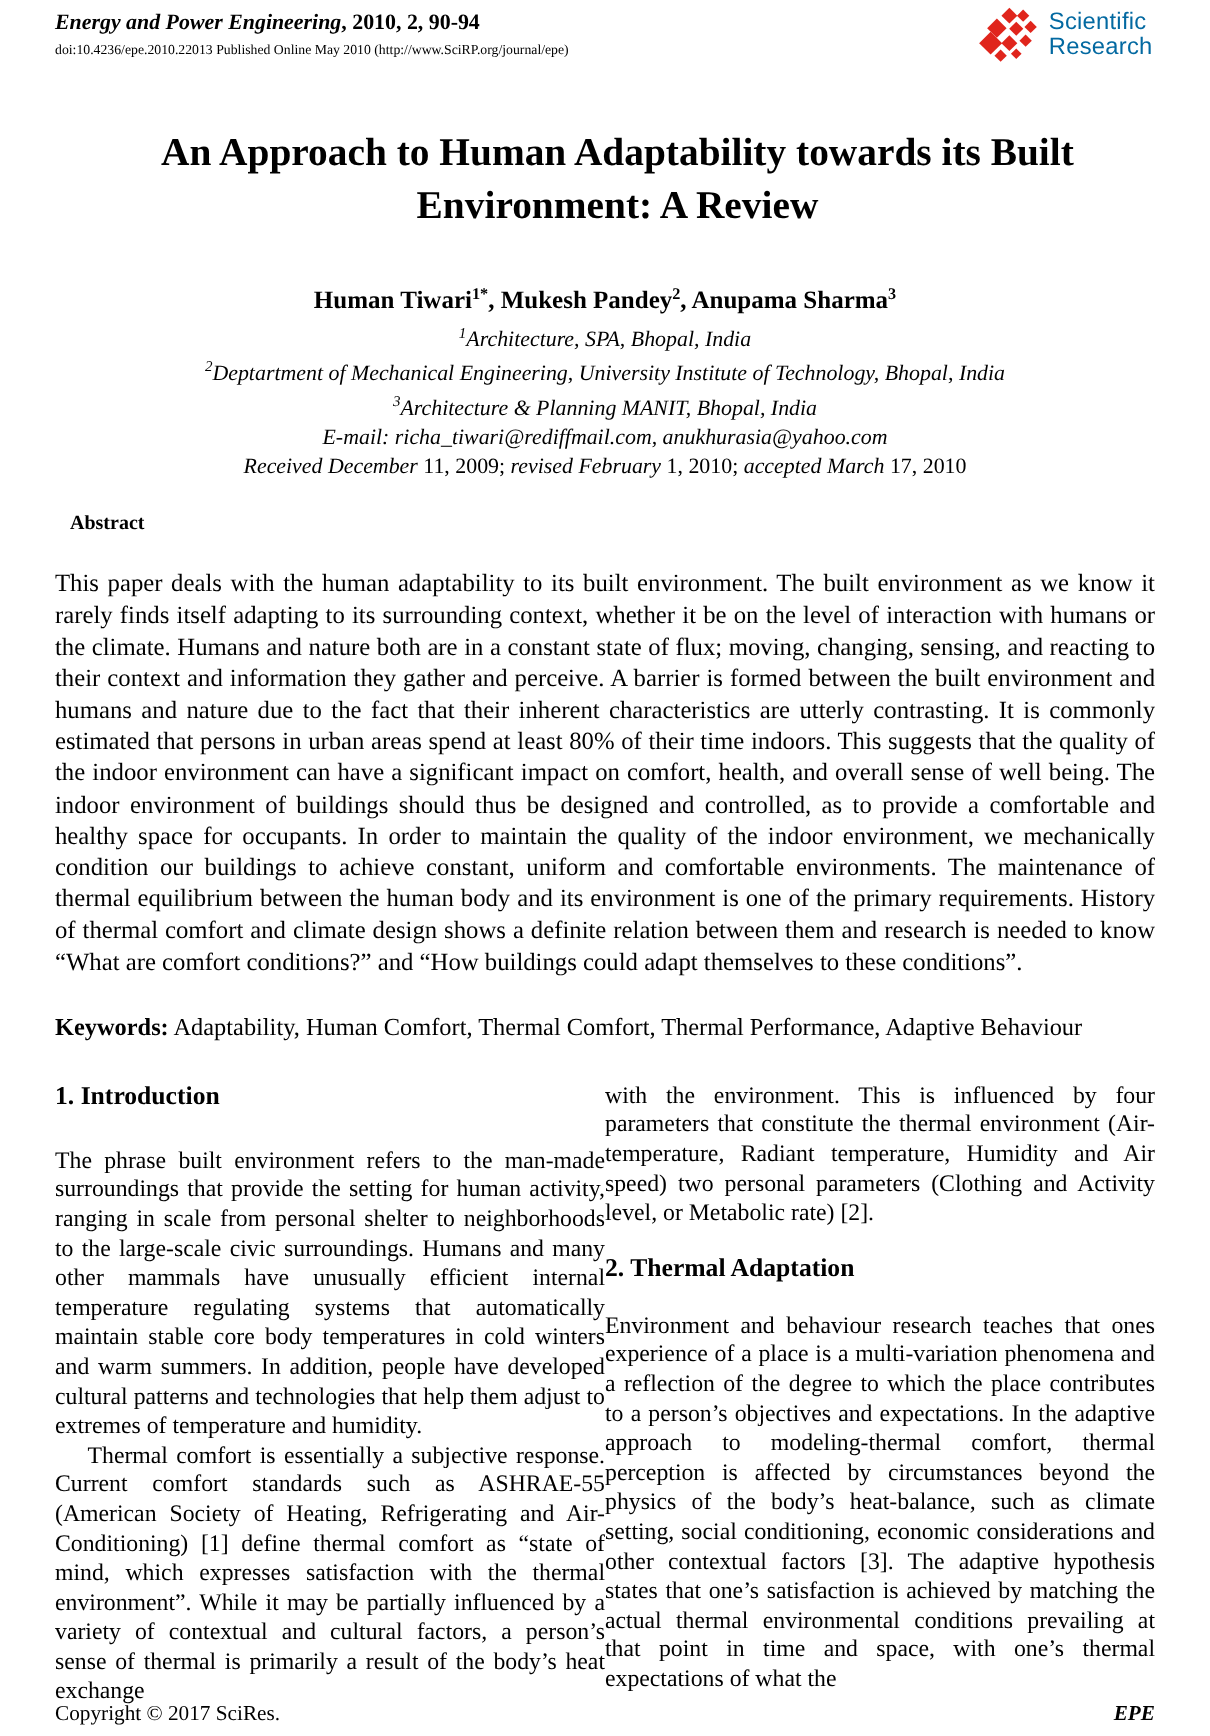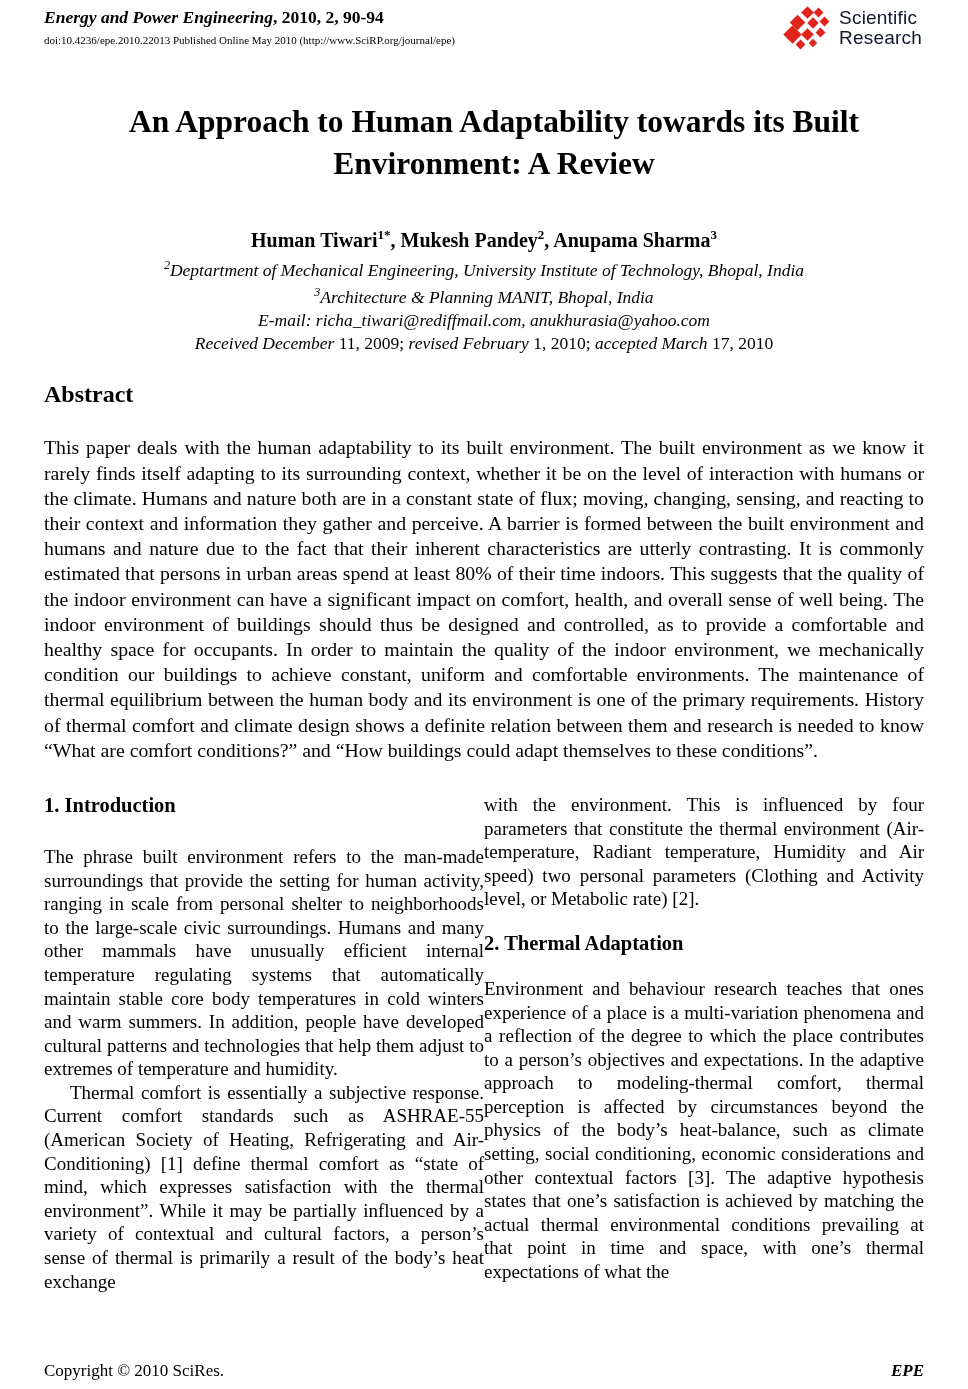--- a/index.html
+++ b/index.html
@@ -14,34 +14,34 @@
     overflow: hidden;
   }
   
   .masthead { display: flex; justify-content: space-between; align-items: flex-start; }
   .journal-line { font-size: 17.5px; font-weight: bold; line-height: 22px; }
   .journal-name { font-style: italic; }
   .doi-line { font-size: 11px; line-height: 21px; margin-top: 2px; }
   .logo { display: flex; align-items: flex-start; gap: 5px; margin-top: 2px; margin-right: 2px; }
   .diamonds { position: relative; width: 48px; height: 42px; }
   .diamonds i { position: absolute; background: var(--diamond, #e0251c); transform: rotate(45deg); display: block; }
-  .logo-text { font-family: "Liberation Sans", sans-serif; font-size: 19px; line-height: 20px; color: #0f172a; letter-spacing: 0.2px; }
+  .logo-text { font-family: "Liberation Sans", sans-serif; font-size: 19px; line-height: 20px; color: #0369a1; letter-spacing: 0.2px; }
   
   .title {
     margin: 50px auto 0 auto;
     width: 900px;
     text-align: center;
     font-size: 31.5px; font-weight: bold; line-height: 42px;
   }
   .authors { margin-top: 38px; text-align: center; font-size: 20px; font-weight: bold; line-height: 24px; }
   .authors sup { font-size: 13px; }
   .affil { margin-top: 2px; text-align: center; font-style: italic; font-size: 17.5px; line-height: 23px; }
   .affil sup { font-size: 12px; }
   
-  .abs-heading { margin-top: 26px; font-size: 24px; font-weight: bold; }
+  .abs-heading { margin-top: 26px; font-size: 16px; font-weight: bold; margin-left: 12px; }
   .abs-body { margin-top: 27px; font-size: 19.8px; line-height: 25.2px; text-align: justify; }
   .keywords { margin-top: 28px; font-size: 19.5px; line-height: 24px; }
   .keywords b { font-weight: bold; }
   
   .cols { display: flex; margin-top: 30px; }
   .col { flex: 1 1 0; min-width: 0; }
   .col h3 { font-size: 20.5px; font-weight: bold; line-height: 24px; }
   .col h3.h-left { margin-bottom: 28px; }
   .col h3.h-right { margin-top: 20px; margin-bottom: 22px; }
   .col p { font-size: 19px; line-height: 23.6px; text-align: justify; }
@@ -82,41 +82,43 @@
         <div>Research</div>
       </div>
     </div>
   </div>
 
   <h1 class="title">An Approach to Human Adaptability towards its Built Environment: A Review</h1>
 
   <div class="authors"><span>Human Tiwari</span><sup>1*</sup><span>, Mukesh Pandey</span><sup>2</sup><span>, Anupama Sharma</span><sup>3</sup></div>
 
   <div class="affil">
+    <div><sup>1</sup><span>Architecture, SPA, Bhopal, India</span></div>
     <div><sup>2</sup><span>Deptartment of Mechanical Engineering, University Institute of Technology, Bhopal, India</span></div>
     <div><sup>3</sup><span>Architecture &amp; Planning MANIT, Bhopal, India</span></div>
     <div>E-mail: richa_tiwari@rediffmail.com, anukhurasia@yahoo.com</div>
     <div><span>Received December</span><span style="font-style:normal"> 11, 2009; </span><span>revised February</span><span style="font-style:normal"> 1, 2010; </span><span>accepted March</span><span style="font-style:normal"> 17, 2010</span></div>
   </div>
 
   <h2 class="abs-heading">Abstract</h2>
   <p class="abs-body">This paper deals with the human adaptability to its built environment. The built environment as we know it rarely finds itself adapting to its surrounding context, whether it be on the level of interaction with humans or the climate. Humans and nature both are in a constant state of flux; moving, changing, sensing, and reacting to their context and information they gather and perceive. A barrier is formed between the built environment and humans and nature due to the fact that their inherent characteristics are utterly contrasting. It is commonly estimated that persons in urban areas spend at least 80% of their time indoors. This suggests that the quality of the indoor environment can have a significant impact on comfort, health, and overall sense of well being. The indoor environment of buildings should thus be designed and controlled, as to provide a comfortable and healthy space for occupants. In order to maintain the quality of the indoor environment, we mechanically condition our buildings to achieve constant, uniform and comfortable environments. The maintenance of thermal equilibrium between the human body and its environment is one of the primary requirements. History of thermal comfort and climate design shows a definite relation between them and research is needed to know “What are comfort conditions?” and “How buildings could adapt themselves to these conditions”.</p>
 
+  <p class="keywords"><b>Keywords:</b><span> Adaptability, Human Comfort, Thermal Comfort, Thermal Performance, Adaptive Behaviour</span></p>
 
   <div class="cols">
     <div class="col">
       <h3 class="h-left">1. Introduction</h3>
       <p>The phrase built environment refers to the man-made surroundings that provide the setting for human activity, ranging in scale from personal shelter to neighborhoods to the large-scale civic surroundings. Humans and many other mammals have unusually efficient internal temperature regulating systems that automatically maintain stable core body temperatures in cold winters and warm summers. In addition, people have developed cultural patterns and technologies that help them adjust to extremes of temperature and humidity.</p>
       <p class="indent">Thermal comfort is essentially a subjective response. Current comfort standards such as ASHRAE-55 (American Society of Heating, Refrigerating and Air-Conditioning) [1] define thermal comfort as “state of mind, which expresses satisfaction with the thermal environment”. While it may be partially influenced by a variety of contextual and cultural factors, a person’s sense of thermal is primarily a result of the body’s heat exchange</p>
     </div>
     <div class="col">
       <p>with the environment. This is influenced by four parameters that constitute the thermal environment (Air-temperature, Radiant temperature, Humidity and Air speed) two personal parameters (Clothing and Activity level, or Metabolic rate) [2].</p>
       <h3 class="h-right">2. Thermal Adaptation</h3>
       <p>Environment and behaviour research teaches that ones experience of a place is a multi-variation phenomena and a reflection of the degree to which the place contributes to a person’s objectives and expectations. In the adaptive approach to modeling-thermal comfort, thermal perception is affected by circumstances beyond the physics of the body’s heat-balance, such as climate setting, social conditioning, economic considerations and other contextual factors [3]. The adaptive hypothesis states that one’s satisfaction is achieved by matching the actual thermal environmental conditions prevailing at that point in time and space, with one’s thermal expectations of what the</p>
     </div>
   </div>
 
   <div class="footer">
-    <span>Copyright © 2010 SciRes.</span>
+    <span>Copyright © 2017 SciRes.</span>
     <span class="epe">EPE</span>
   </div>
 
 </div>
 
 </body></html>

